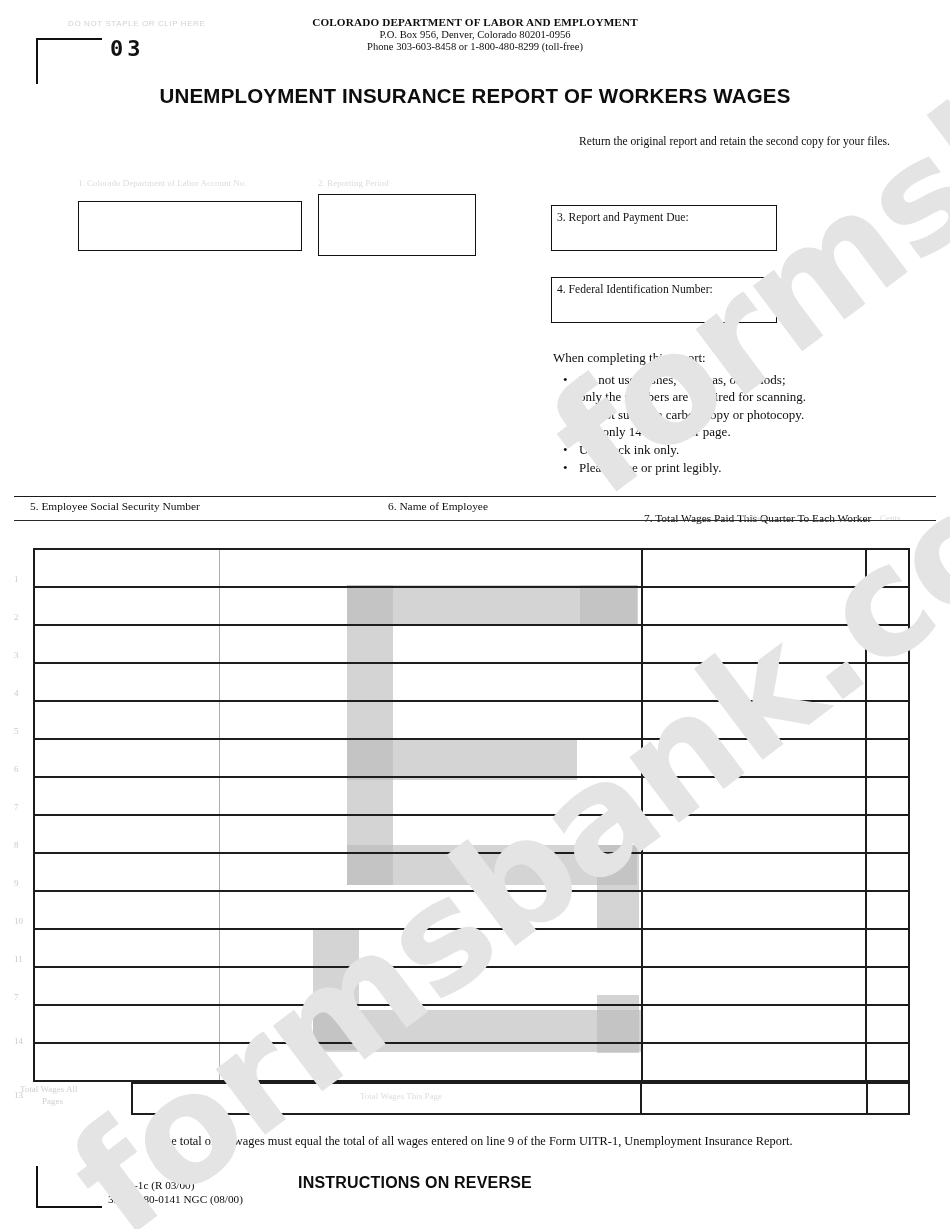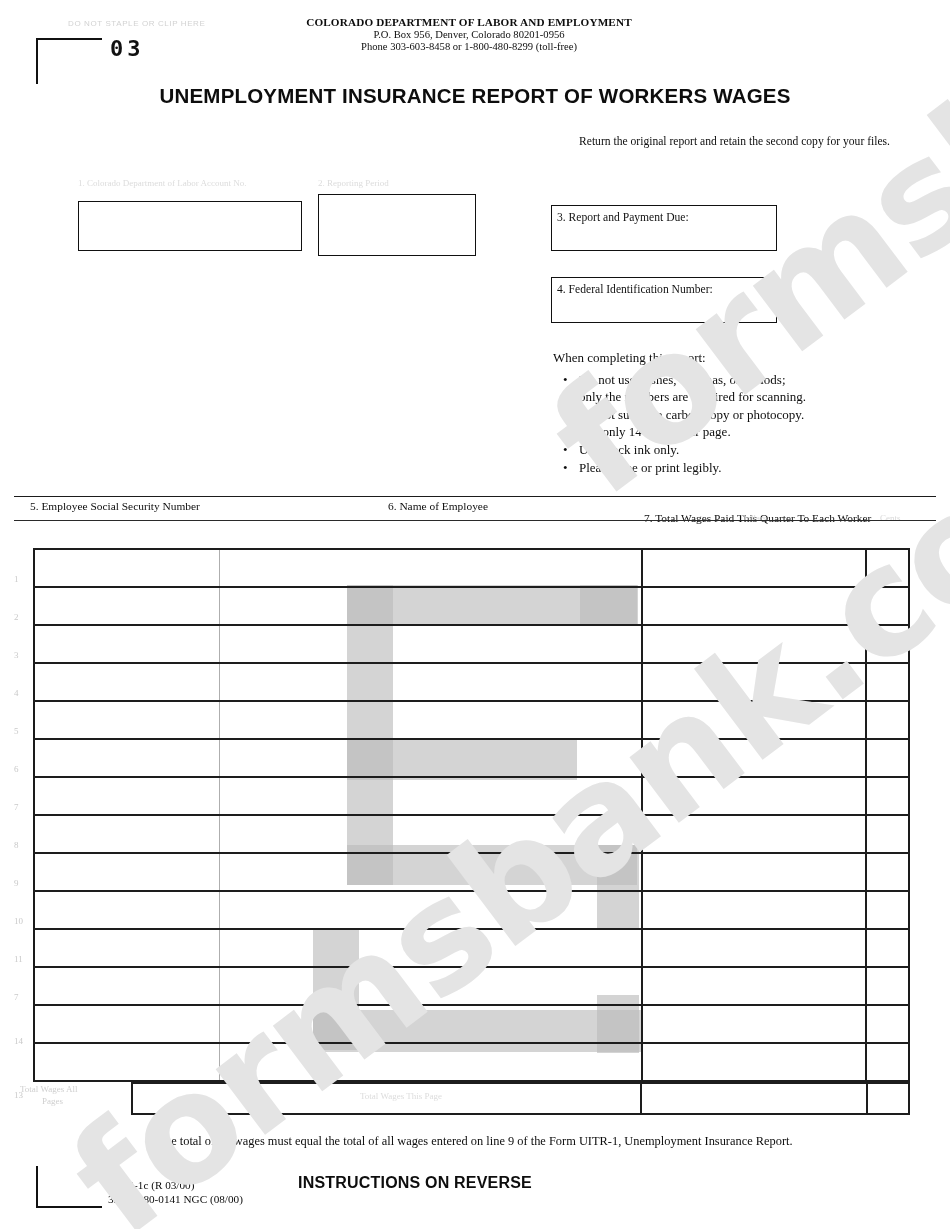--- a/index.html
+++ b/index.html
@@ -29,21 +29,21 @@
     position:absolute;left:28px;top:19px;width:175px;
     font-family:"Liberation Sans",sans-serif;font-size:8px;letter-spacing:.6px;
     color:#d2d2d2;white-space:nowrap;padding-left:40px;
   }
   #ocrnum{
     position:absolute;left:110px;top:36px;
     font-family:"DejaVu Sans Mono",monospace;font-weight:700;font-size:22px;
     letter-spacing:4px;color:#111;
   }
   #agency{
-    position:absolute;left:249px;top:16px;width:440px;text-align:center;
+    position:absolute;left:255px;top:16px;width:440px;text-align:center;
     line-height:12.6px;
   }
   #agency .l1{font-size:11.2px;font-weight:700;letter-spacing:.15px;}
   #agency .l2,#agency .l3,#agency .l4{font-size:10.6px;}
   #title{
     position:absolute;left:0;top:84px;width:950px;text-align:center;
     font-family:"Liberation Sans",sans-serif;font-weight:700;font-size:20.5px;
     letter-spacing:.2px;
   }
   #returnnote{

